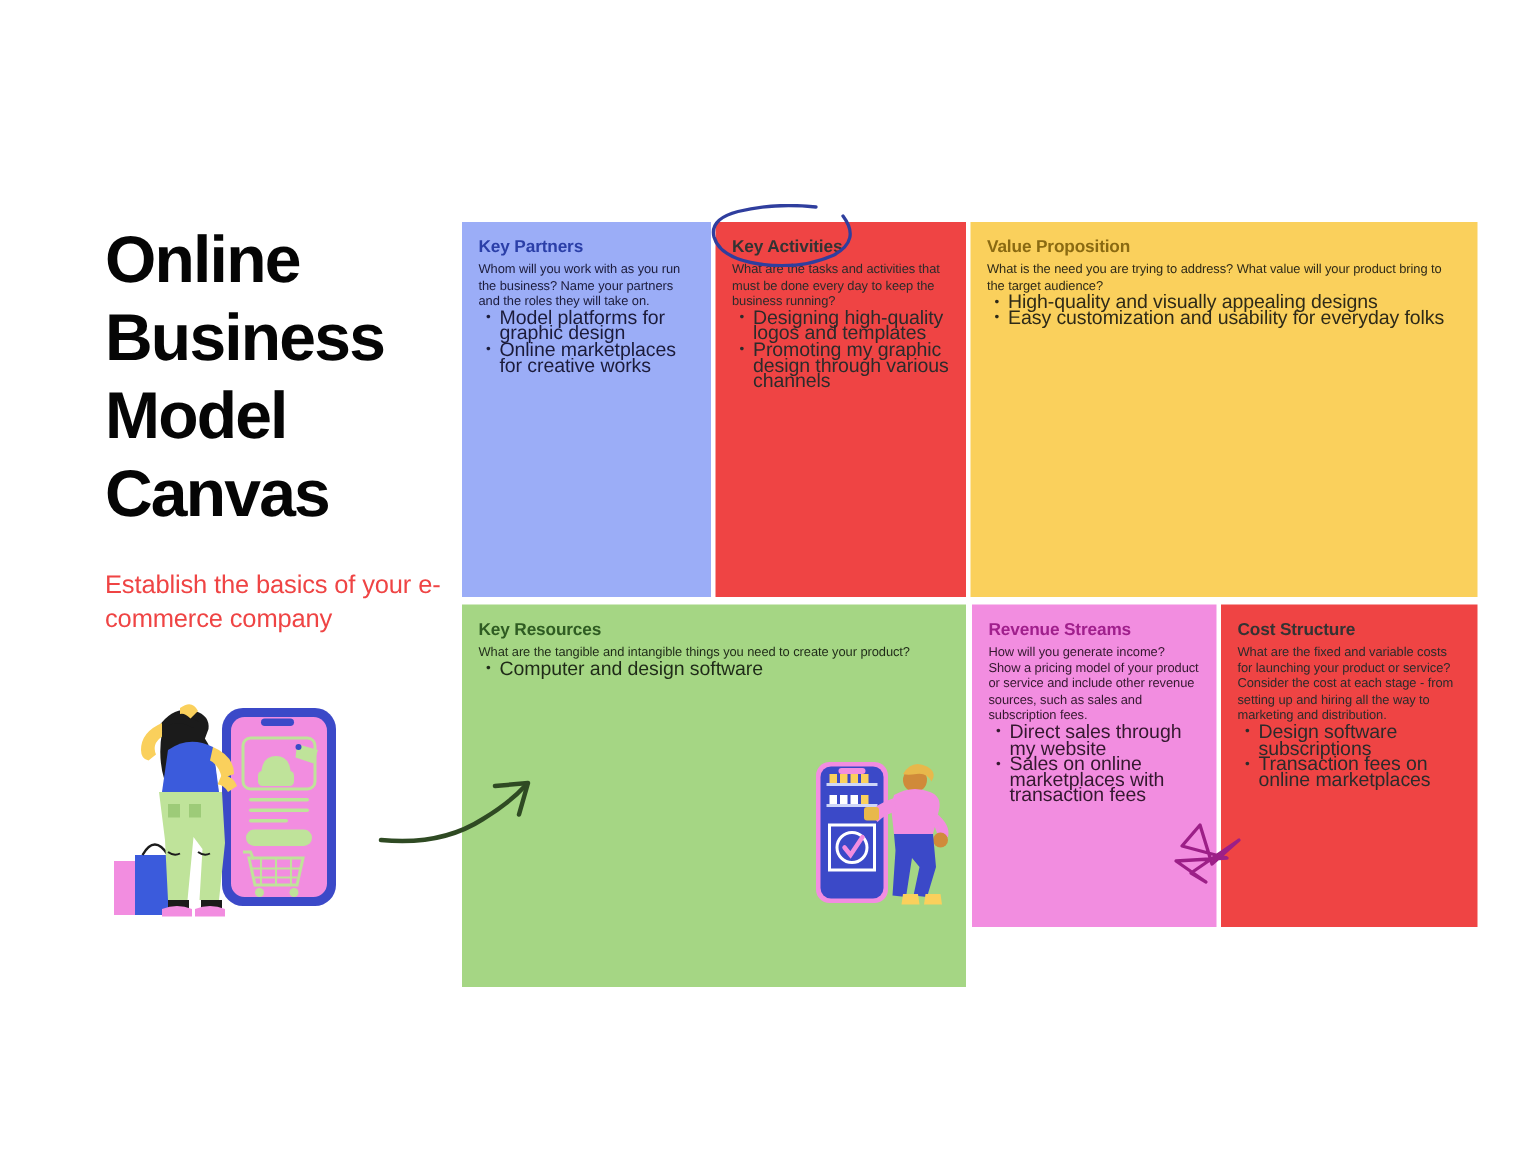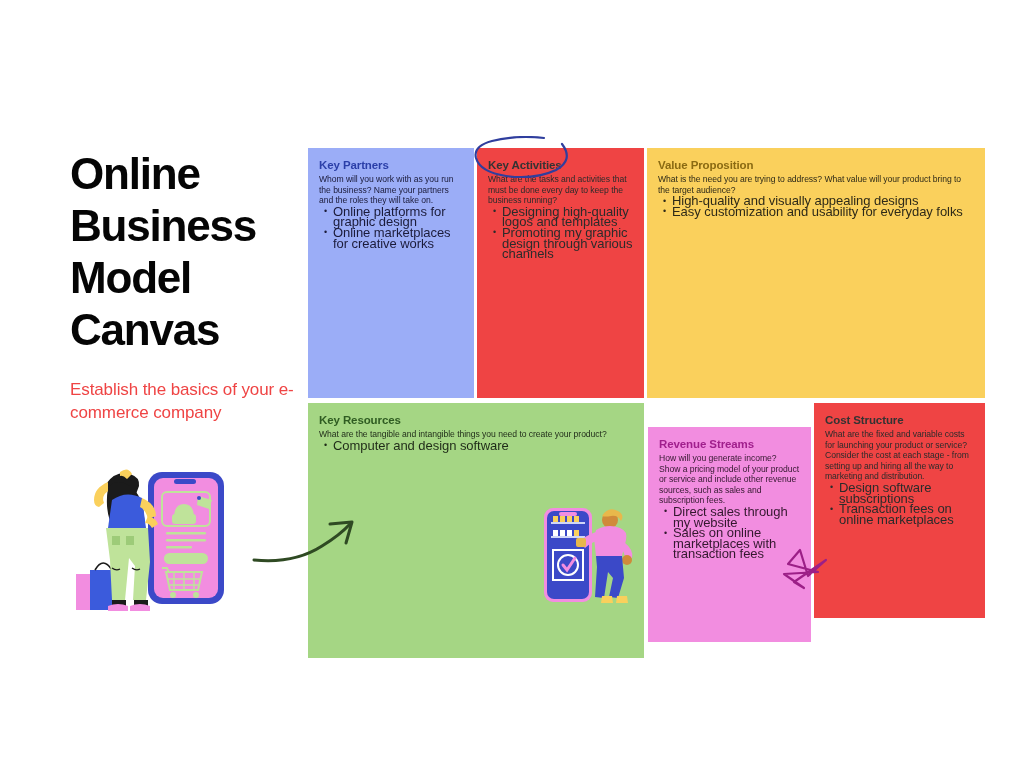--- a/index.html
+++ b/index.html
@@ -70,21 +70,21 @@
   .th-gray .p-desc, .th-gray .p-list li, .th-gray .p-list li::before { color: #2b2b2b; }
 
   .th-yellow { background: #fad05c; }
   .th-yellow .p-head { color: #8a6a12; }
   .th-yellow .p-desc, .th-yellow .p-list li, .th-yellow .p-list li::before { color: #2e2a18; }
 
   .th-green  { background: #a5d684; }
   .th-green .p-head { color: #2f5c22; }
   .th-green .p-desc, .th-green .p-list li, .th-green .p-list li::before { color: #1f2b18; }
 
-  .th-pink   { background: #f28de0; margin-top: 24px; }
+  .th-pink   { background: #f28de0; }
   .th-pink .p-head { color: #a01f8c; }
   .th-pink .p-desc, .th-pink .p-list li, .th-pink .p-list li::before { color: #34182f; }
 
   
   #pnl-key-partners     { left: 308px; top: 148px; width: 166px; height: 250px; }
   #pnl-key-activities   { left: 477px; top: 148px; width: 167px; height: 250px; }
   #pnl-value-prop       { left: 647px; top: 148px; width: 338px; height: 250px; }
   #pnl-key-resources    { left: 308px; top: 403px; width: 336px; height: 255px; }
   #pnl-revenue-streams  { left: 648px; top: 403px; width: 163px; height: 215px; }
   #pnl-cost-structure   { left: 814px; top: 403px; width: 171px; height: 215px; }
@@ -113,21 +113,21 @@
       <div>Canvas</div>
     </div>
     <div class="subtitle">Establish the basics of your e-commerce company</div>
   </div>
 
   <div class="panel th-blue" id="pnl-key-partners">
     <div class="pad">
       <div class="p-head">Key Partners</div>
       <div class="p-desc">Whom will you work with as you run the business? Name your partners and the roles they will take on.</div>
       <ul class="p-list">
-        <li>Online platforms for graphic design</li>
+        <li>Model platforms for graphic design</li>
         <li>Online marketplaces for creative works</li>
       </ul>
     </div>
   </div>
 
   <div class="panel th-gray" id="pnl-key-activities">
     <div class="pad">
       <div class="p-head">Key Activities</div>
       <div class="p-desc">What are the tasks and activities that must be done every day to keep the business running?</div>
       <ul class="p-list">

